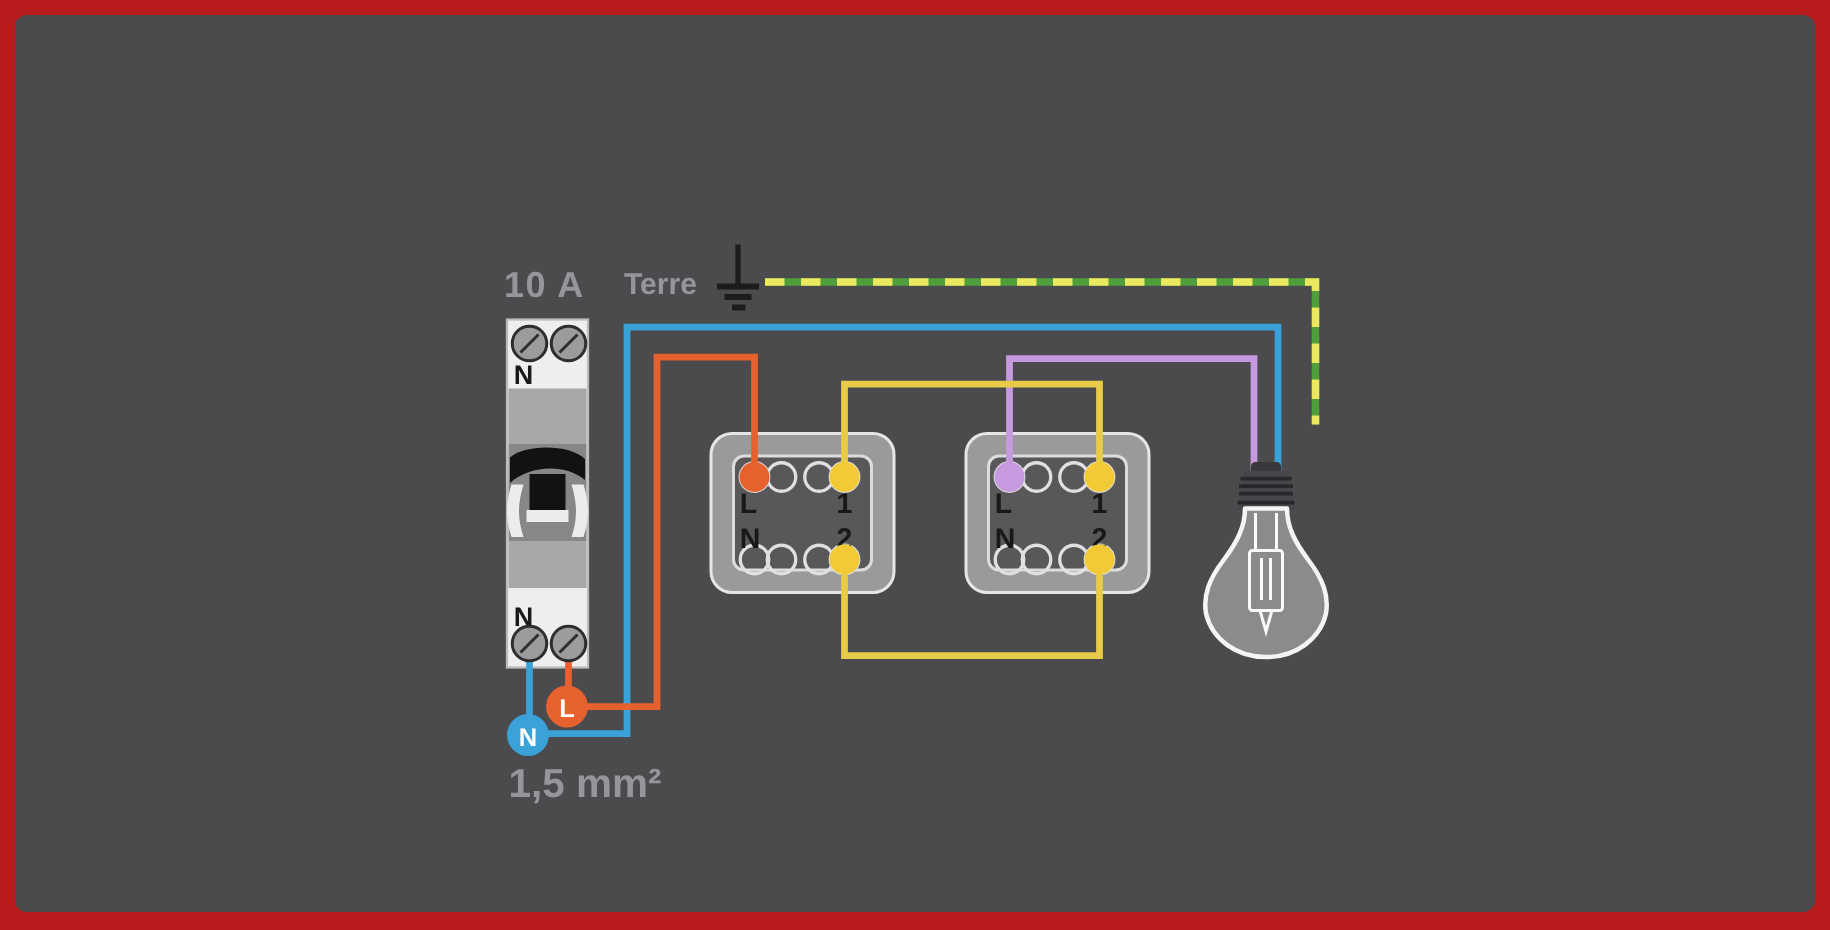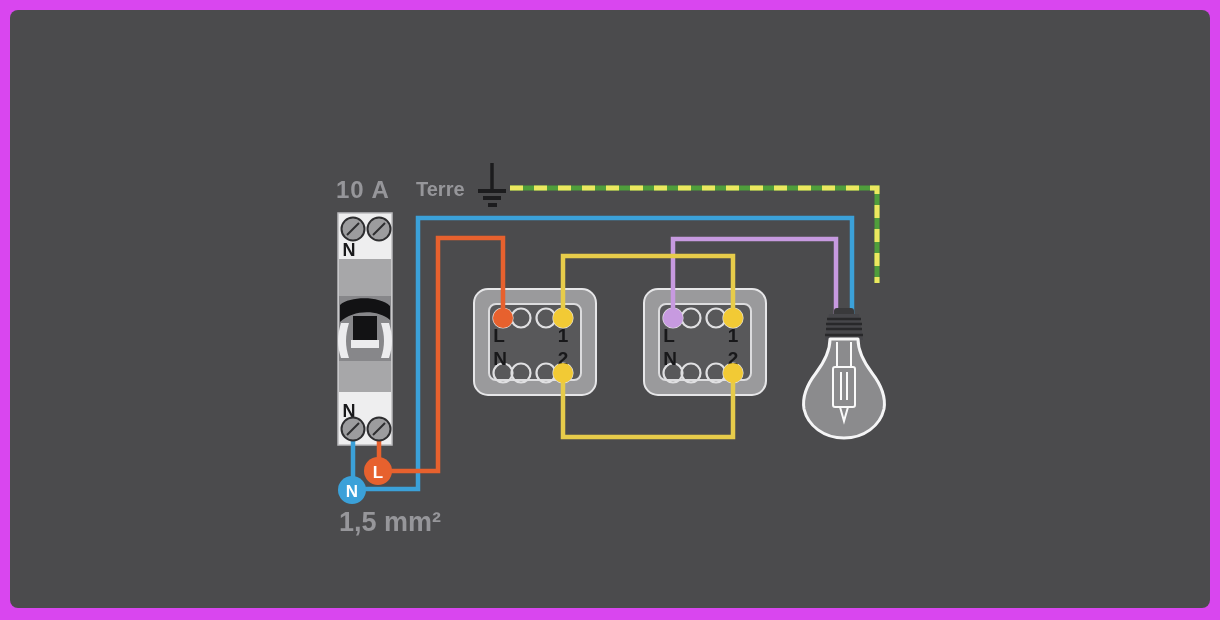--- a/index.html
+++ b/index.html
@@ -1,16 +1,16 @@
 <!DOCTYPE html>
 <html><head>
 <meta charset="utf-8">
 <style>
   html,body{margin:0;padding:0;background:#ffffff;}
-  .page{position:relative;width:1220px;height:620px;background:#d946ef;overflow:hidden;}
+  .page{position:relative;width:1220px;height:620px;background:#b91c1c;overflow:hidden;}
   svg text{font-family:"Liberation Sans","DejaVu Sans",sans-serif;}
   .lbl-gray{fill:#96969a;font-weight:700;}
   .lbl-gray-light{fill:#96969a;font-weight:600;}
   .lbl-black{fill:#18181a;font-weight:700;}
   .lbl-white{fill:#ffffff;font-weight:700;}
 </style>
 </head>
 <body>
 
 <div class="page">

